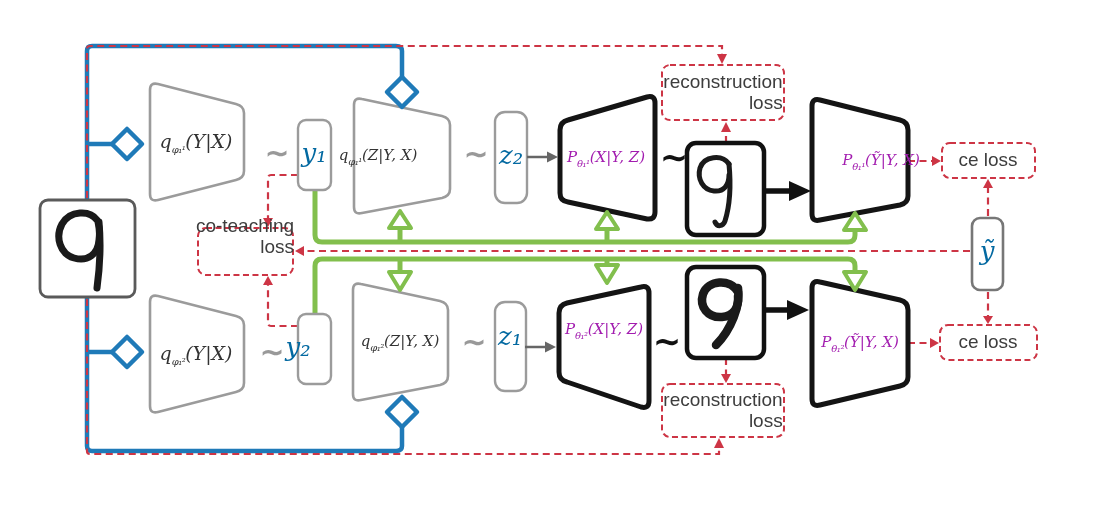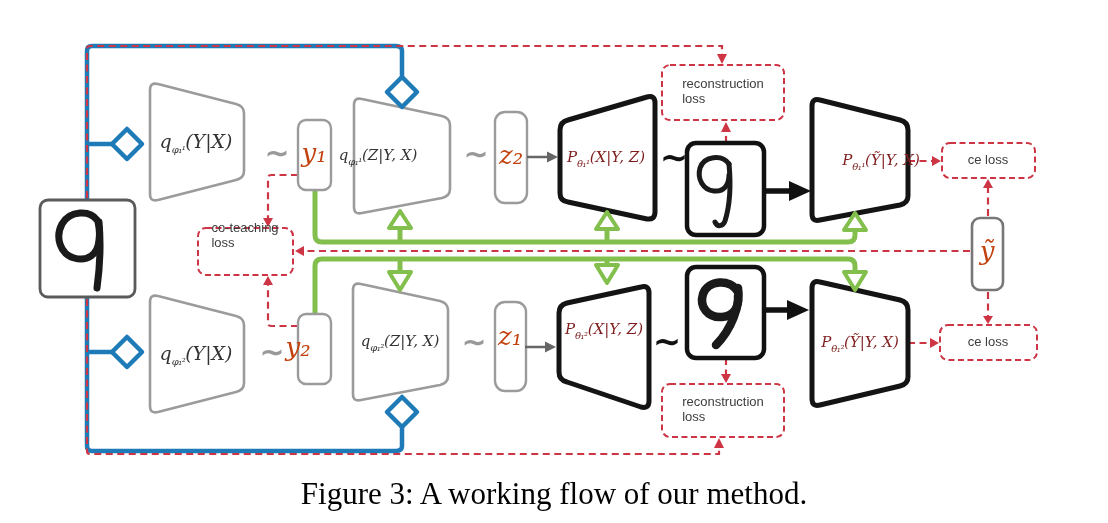--- a/index.html
+++ b/index.html
@@ -2,24 +2,24 @@
 <html><head>
 <meta charset="utf-8">
 <style>
   html,body{margin:0;padding:0;background:#fff;}
   .canvas{position:relative;width:1108px;height:523px;background:#fff;overflow:hidden;}
   .canvas svg{position:absolute;left:0;top:0;}
   .lbl{position:absolute;transform:translate(-50%,-50%);white-space:nowrap;}
   .math{font-family:"DejaVu Serif",serif;font-style:italic;color:#333;}
   .m19{font-size:19px;}
   .m15{font-size:15px;}
-  .bk{color:#7f1d1d;}
+  .bk{color:#a21caf;}
   .msub{font-size:10px;vertical-align:-5px;letter-spacing:-0.5px;}
-  .var{font-family:"DejaVu Serif",serif;font-style:italic;font-size:26px;color:#c2410c;}
-  .loss{font-family:"Liberation Sans",sans-serif;font-size:13px;color:#3d3d3d;text-align:left;line-height:1.12;}
+  .var{font-family:"DejaVu Serif",serif;font-style:italic;font-size:26px;color:#0369a1;}
+  .loss{font-family:"Liberation Sans",sans-serif;font-size:19px;color:#3d3d3d;text-align:right;line-height:1.12;}
   .tilde{font-family:"DejaVu Sans",sans-serif;color:#999;font-size:30px;font-weight:bold;}
   .tilde.blk{color:#111;font-size:34px;}
   .caption{font-family:"Liberation Serif",serif;font-size:31px;color:#000;}
 </style>
 </head>
 <body>
 
 <div class="canvas">
 
 <svg width="1108" height="523" viewBox="0 0 1108 523">
@@ -173,15 +173,14 @@
       <div>reconstruction</div>
       <div>loss</div>
     </div>
 <div class="lbl loss" style="left:245px;top:236px">
       <div>co-teaching</div>
       <div>loss</div>
     </div>
 <div class="lbl loss" style="left:988px;top:160px">ce loss</div>
 <div class="lbl loss" style="left:988px;top:342px">ce loss</div>
 
-<div class="lbl caption" style="left:554px;top:494px">Figure 3: A working flow of our method.</div>
 
 </div>
 
 </body></html>

